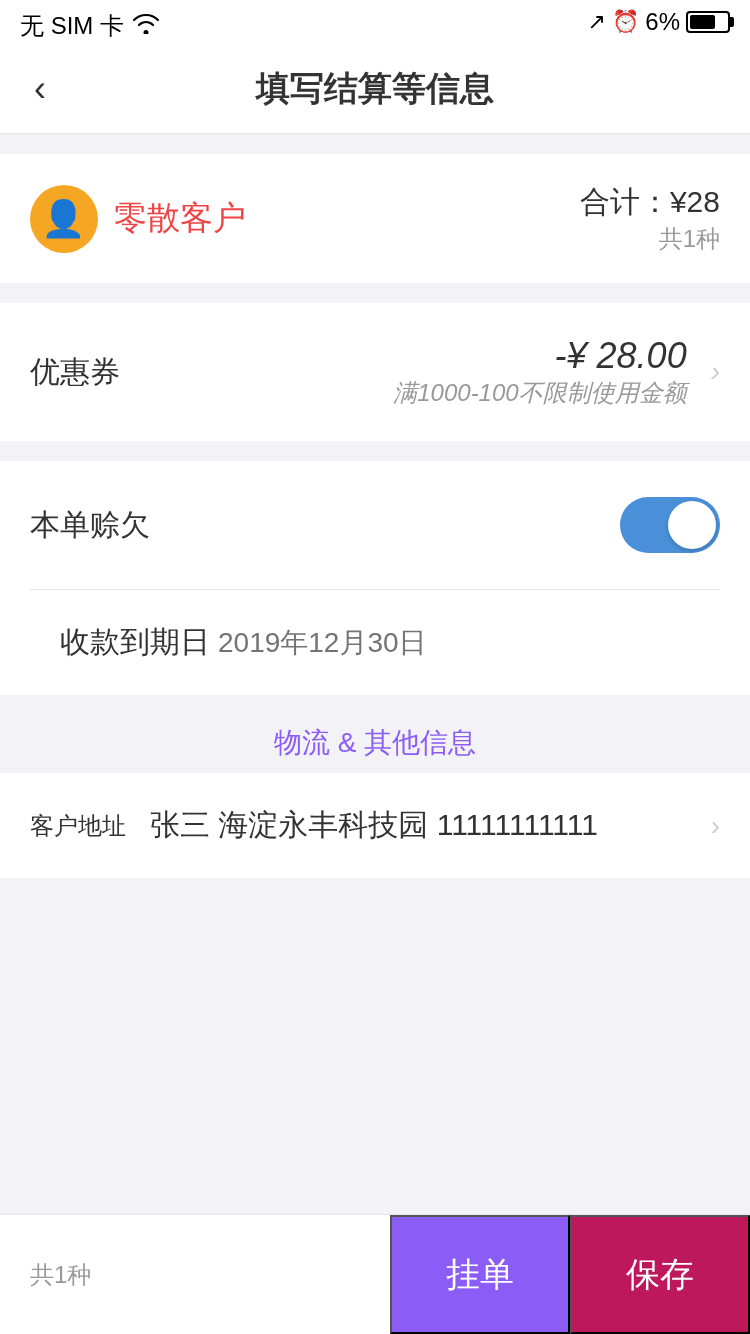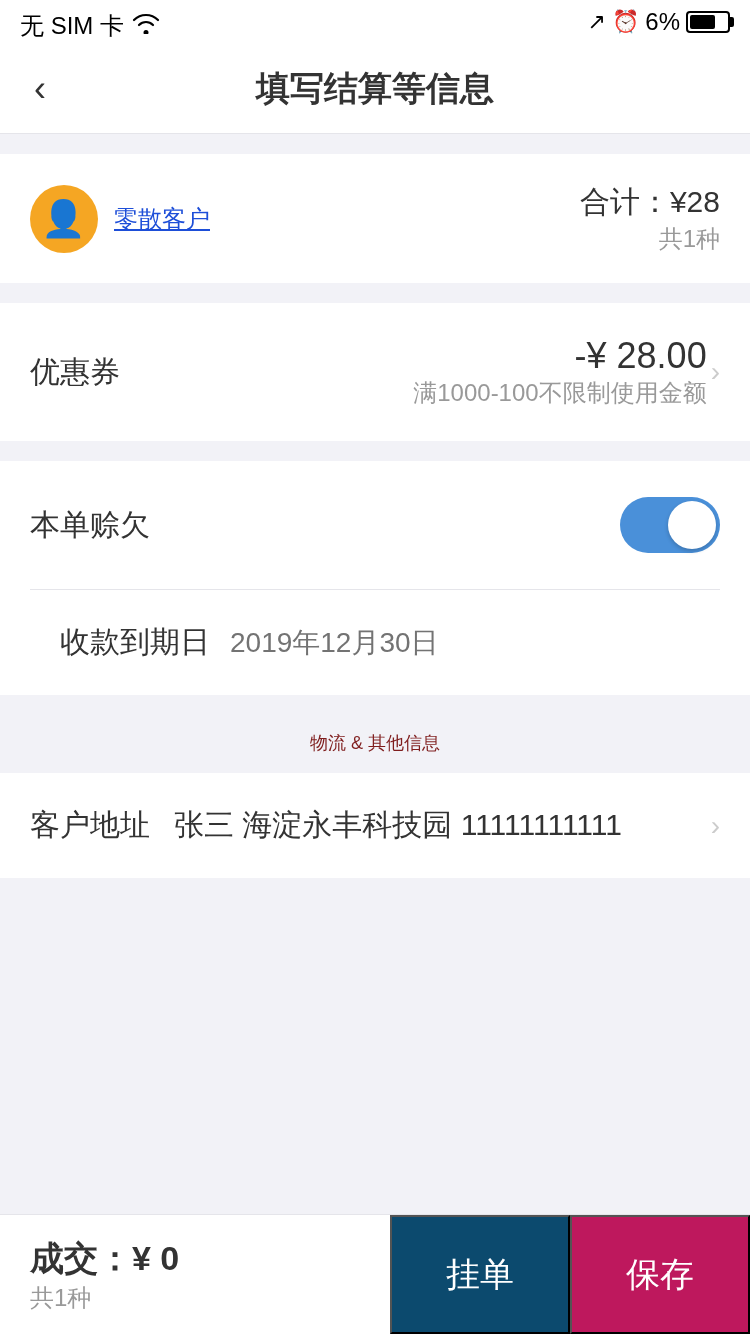--- a/index.html
+++ b/index.html
@@ -83,39 +83,39 @@
       background: #fff;
     }
     .customer-left {
       display: flex; align-items: center; gap: 16px;
     }
     .customer-avatar {
       width: 68px; height: 68px; border-radius: 50%; background: #f5a623;
       display: flex; align-items: center; justify-content: center;
     }
     .avatar-icon { font-size: 36px; }
-    .customer-name { font-size: 24px; color: #1d4ed8; text-decoration: underline; }
+    .customer-name { font-size: 33px; color: #ef4444; }
     .customer-right { text-align: right; }
     .total-amount { font-size: 30px; color: #333; }
     .total-count { font-size: 24px; color: #999; }
 
     
     .divider { height: 1px; background: #e5e5ea; margin: 0 30px; }
     .section-divider { height: 18px; background: #f2f2f7; }
 
     
     .coupon-row {
       display: flex;
       align-items: center;
       justify-content: space-between;
       padding: 32px 30px;
       background: #fff;
     }
     .coupon-label { font-size: 30px; color: #333; font-family: Liberation Serif, serif; }
-    .coupon-right { text-align: right; display: flex; align-items: center; gap: 4px; }
+    .coupon-right { text-align: right; display: flex; align-items: center; gap: 24px; font-style: italic; }
     .coupon-amount { font-size: 36px; color: #333; }
     .coupon-desc { font-size: 24px; color: #999; }
     .chevron-icon { font-size: 28px; color: #ccc; }
 
     
     .deal-section {
       background: #fff;
       padding: 0 30px;
     }
     .deal-row {
@@ -183,42 +183,42 @@
     .debt-label { font-size: 30px; color: #333; }
 
     
     .date-row {
       padding: 32px 30px;
       background: #fff;
       display: flex;
       align-items: center;
       border-top: 1px solid #e5e5ea;
     }
-    .date-label { font-size: 30px; color: #333; margin-right: 20px; }
+    .date-label { font-size: 30px; color: #333; margin-right: 8px; }
     .date-value { font-size: 28px; color: #737373; }
 
     
     .logistics-divider {
       background: #f2f2f7;
       height: 60px;
       display: flex;
       align-items: center;
       justify-content: center;
     }
-    .logistics-label { font-size: 18px; color: #7f1d1d; }
+    .logistics-label { font-size: 28px; color: #8b5cf6; }
 
     
     .address-row {
       display: flex;
       align-items: center;
       justify-content: space-between;
       padding: 32px 30px;
       background: #fff;
     }
-    .address-label { font-size: 30px; color: #333; margin-right: 24px; flex-shrink: 0; }
+    .address-label { font-size: 24px; color: #333; margin-right: 24px; flex-shrink: 0; }
     .address-value { font-size: 30px; color: #333; flex: 1; }
     .address-chevron { font-size: 28px; color: #ccc; margin-left: 10px; }
 
     
     .bottom-bar {
       position: fixed;
       bottom: 0; left: 0;
       width: 750px;
       height: 120px;
       background: #fff;
@@ -239,21 +239,21 @@
     .bottom-btn {
       width: 180px;
       display: flex;
       align-items: center;
       justify-content: center;
       font-size: 34px;
       color: #fff;
       cursor: pointer;
       font-weight: 500;
     }
-    .btn-pending { background: #0c4a6e; }
+    .btn-pending { background: #8b5cf6; }
     .btn-save { background: #be185d; }
   </style>
 </head>
 <body>
 
 <div class="status-bar">
   <div class="status-left">
     <span>无 SIM 卡</span>
     <span>
       <svg width="28" height="22" viewBox="0 0 28 22" fill="none">
@@ -334,20 +334,17 @@
       <span class="address-label">客户地址</span>
       <span class="address-value">张三 海淀永丰科技园 11111111111</span>
       <span class="address-chevron">›</span>
     </div>
   </div>
 
 </div>
 
 <div class="bottom-bar">
   <div class="bottom-info">
-    <div class="bottom-deal">
-      <span>成交：</span><span>¥ 0</span>
-    </div>
     <div class="bottom-count">共1种</div>
   </div>
   <button class="bottom-btn btn-pending">挂单</button>
   <button class="bottom-btn btn-save">保存</button>
 </div>
 
 </body></html>

